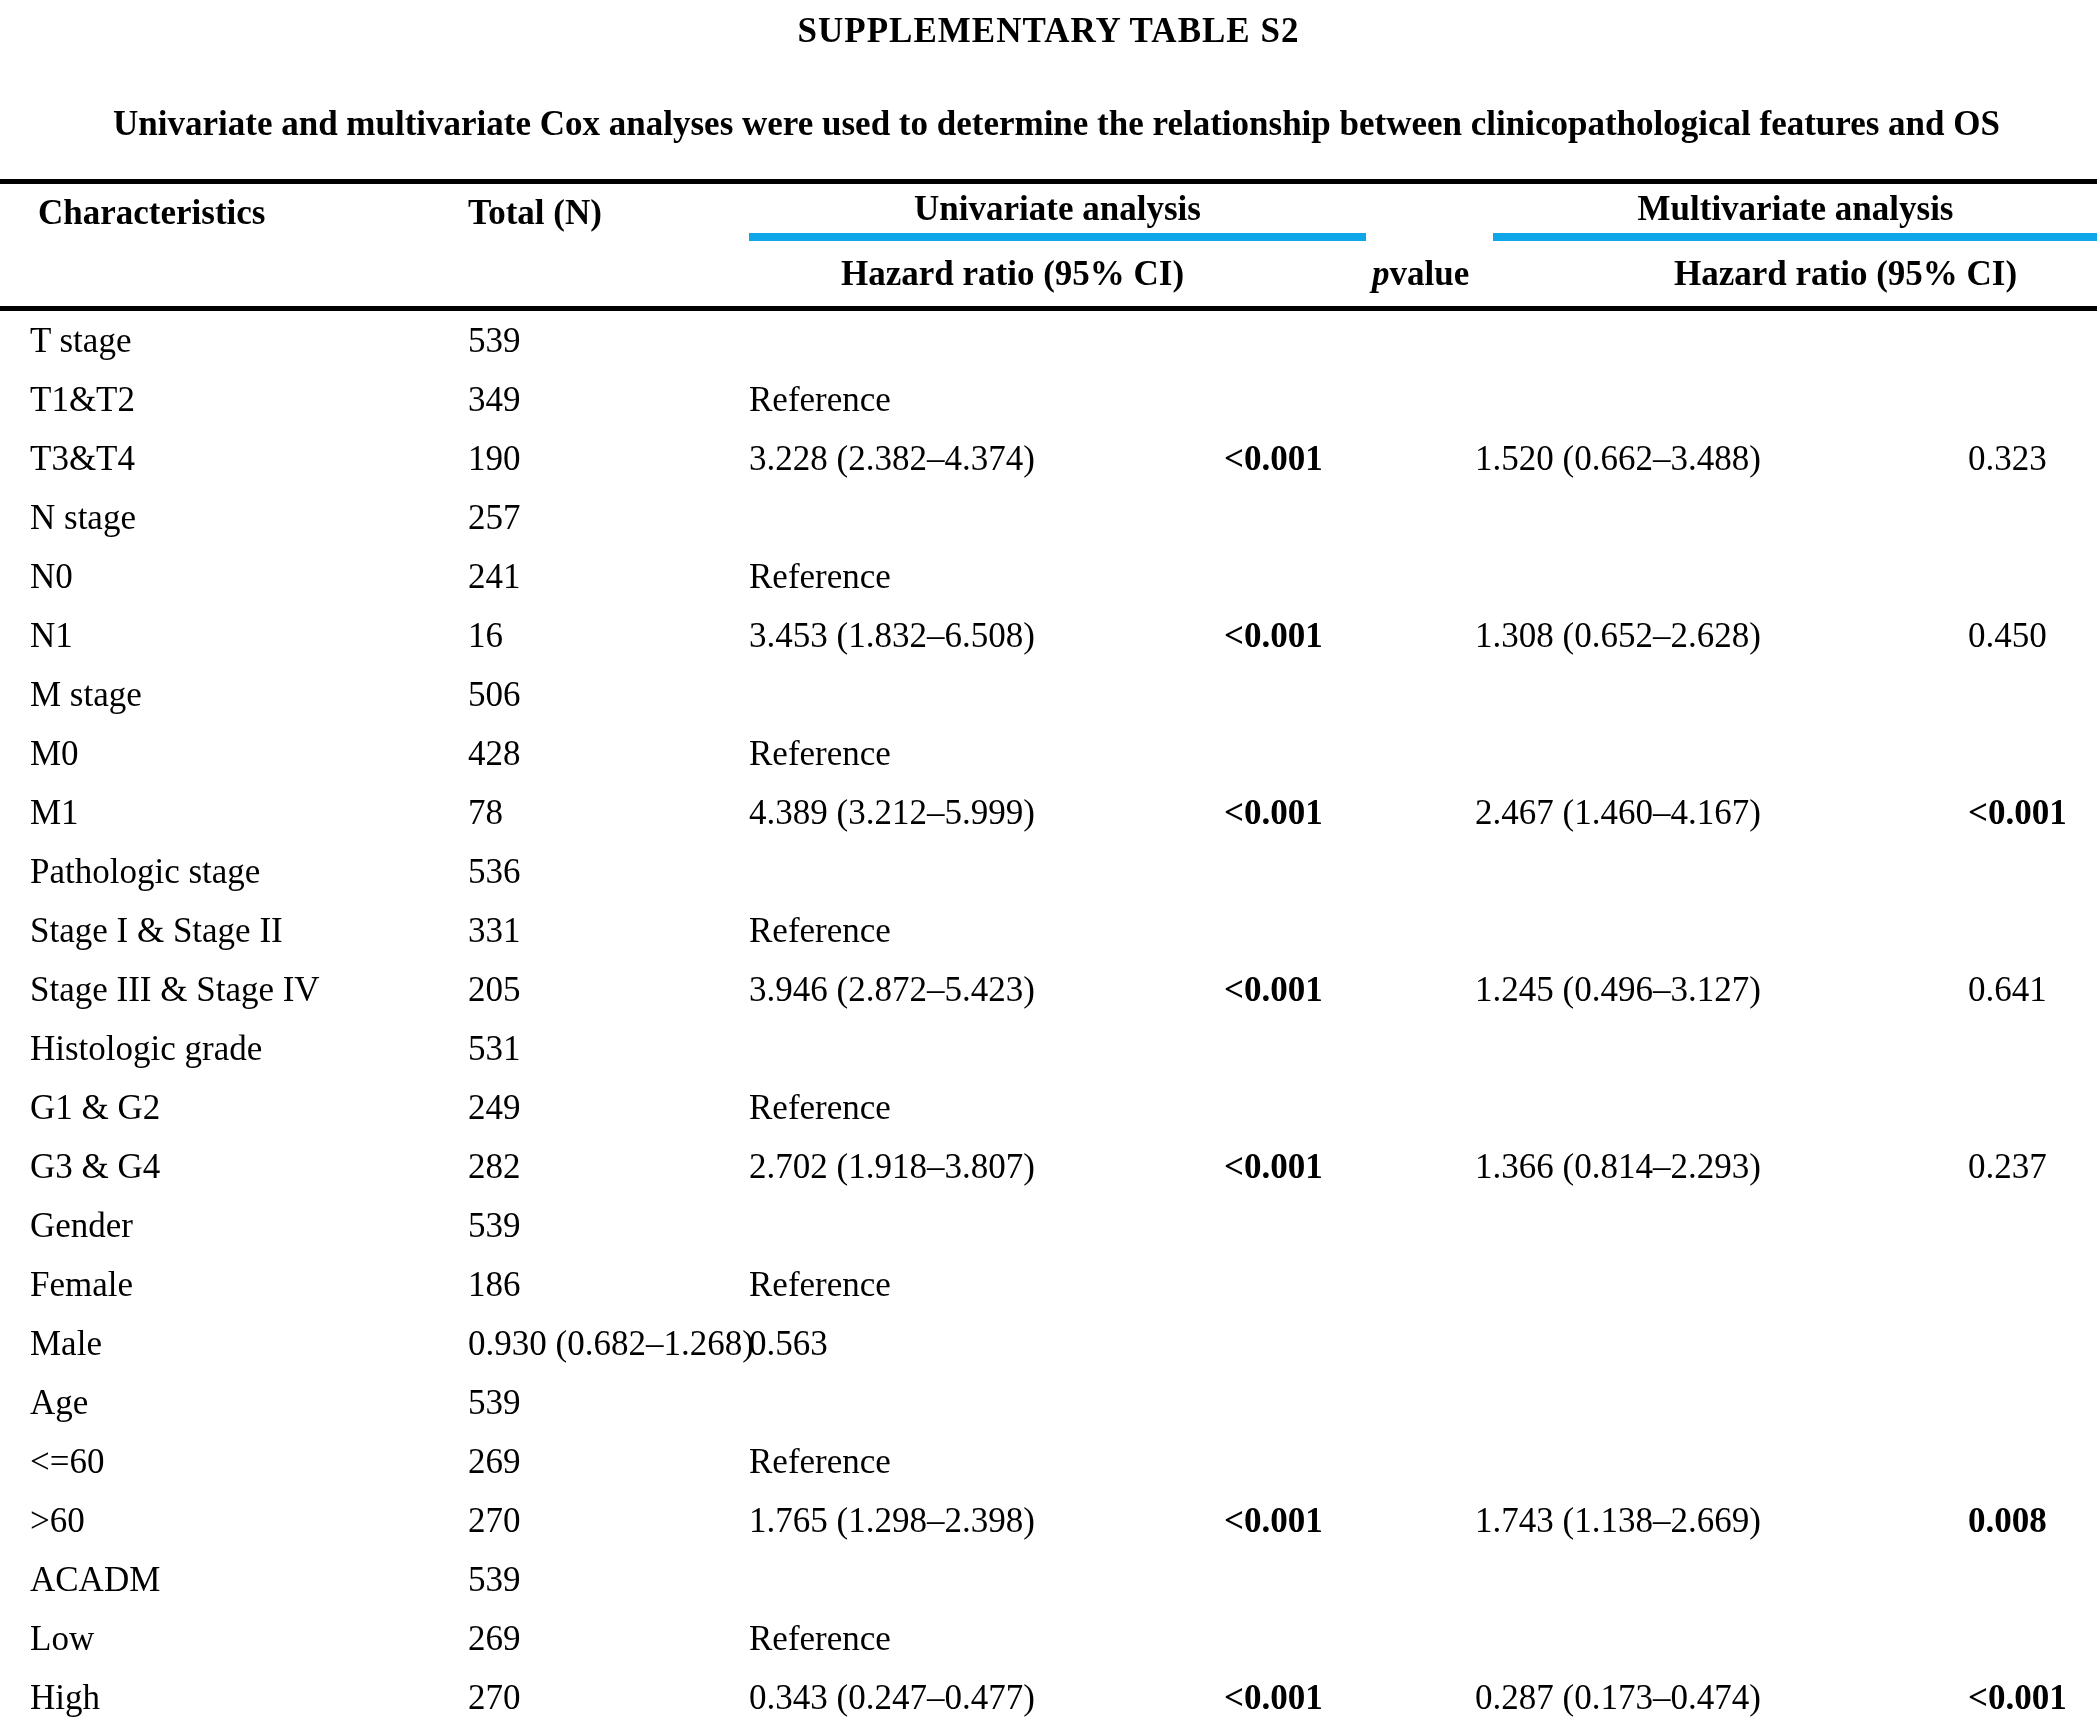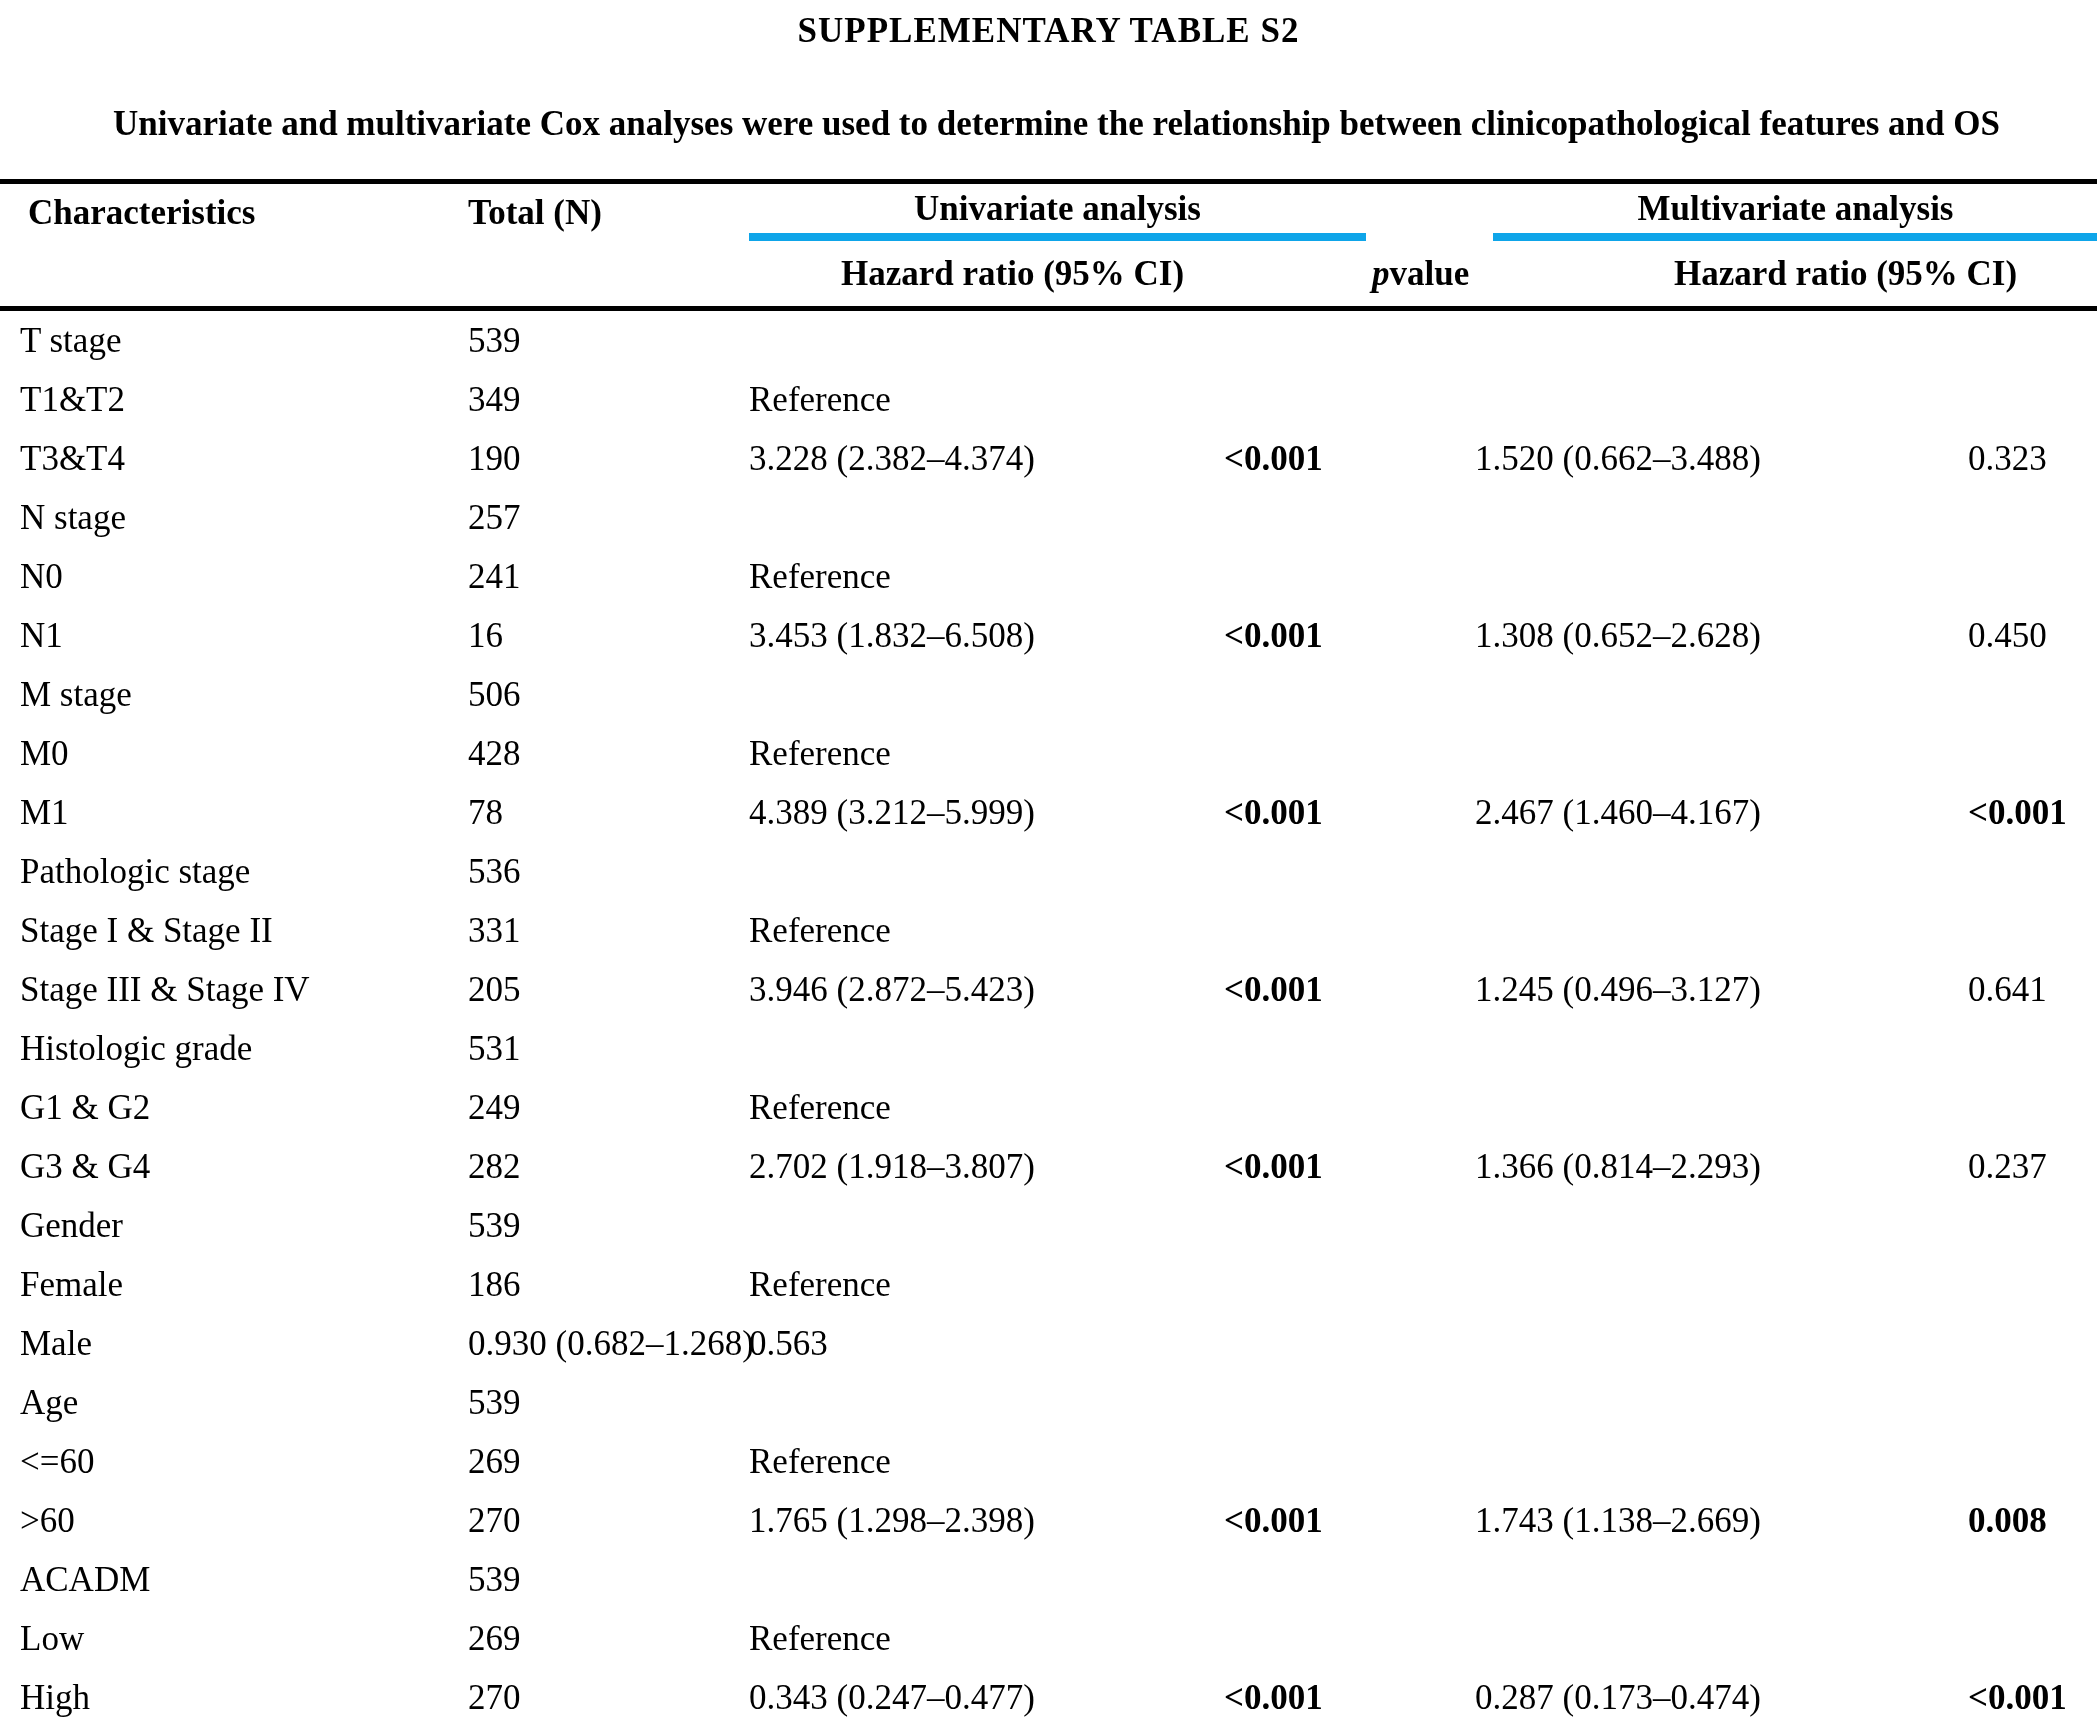--- a/index.html
+++ b/index.html
@@ -39,21 +39,21 @@
     grid-template-columns: 468px 281px 726px 623px;
     height: 57px;
   }
   .hcell {
     display: flex;
     align-items: center;
     font-size: 35px;
     font-weight: 700;
     white-space: nowrap;
   }
-  .hcell.first { padding-left: 28px; }
+  .hcell.first { padding-left: 38px; }
   .group-inner {
     height: 100%;
     display: flex;
     align-items: center;
     justify-content: center;
     border-bottom: 8px solid #0ea5e9;
     font-size: 35px;
     font-weight: 700;
     white-space: nowrap;
   }
@@ -72,21 +72,21 @@
     display: grid;
     grid-template-columns: 468px 281px 475px 251px 493px 129px;
     height: 59px;
     font-size: 35px;
   }
   .tcell {
     display: flex;
     align-items: center;
     white-space: nowrap;
   }
-  .tcell.c1 { padding-left: 20px; }
+  .tcell.c1 { padding-left: 30px; }
   .bold { font-weight: 700; }
   .ital { font-style: italic; }
 </style>
 </head>
 <body>
 
 <div class="title">SUPPLEMENTARY TABLE S2</div>
 <div class="subtitle">Univariate and multivariate Cox analyses were used to determine the relationship between clinicopathological features and OS</div>
 
 <div class="table">

